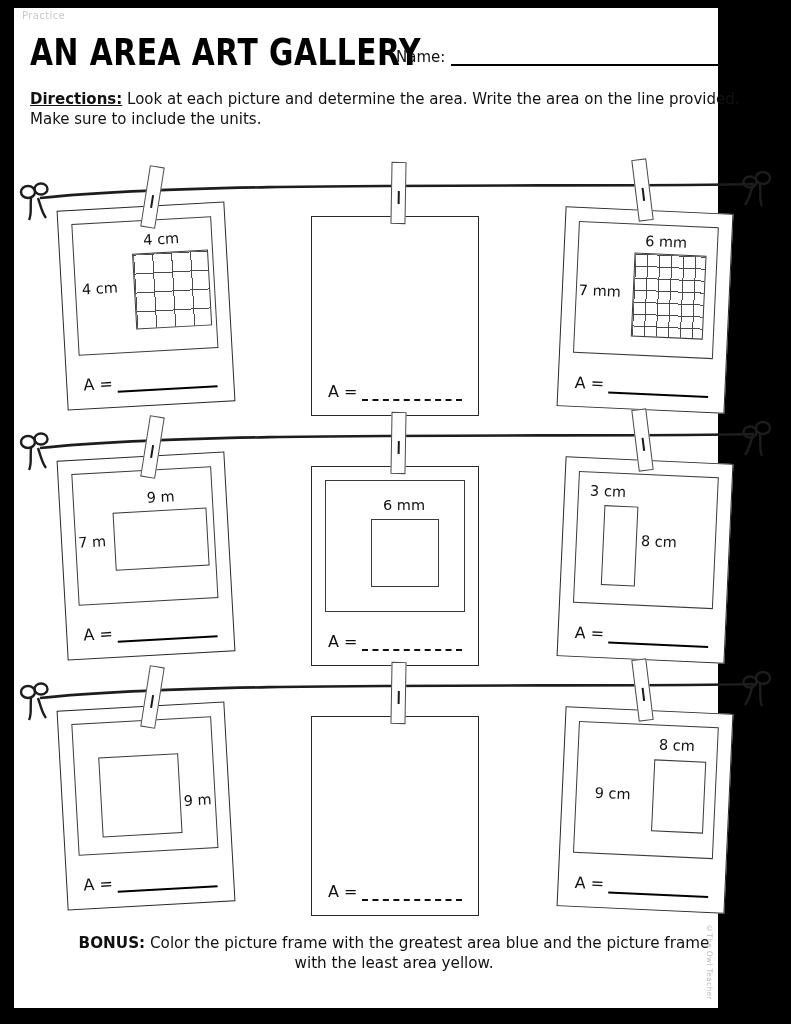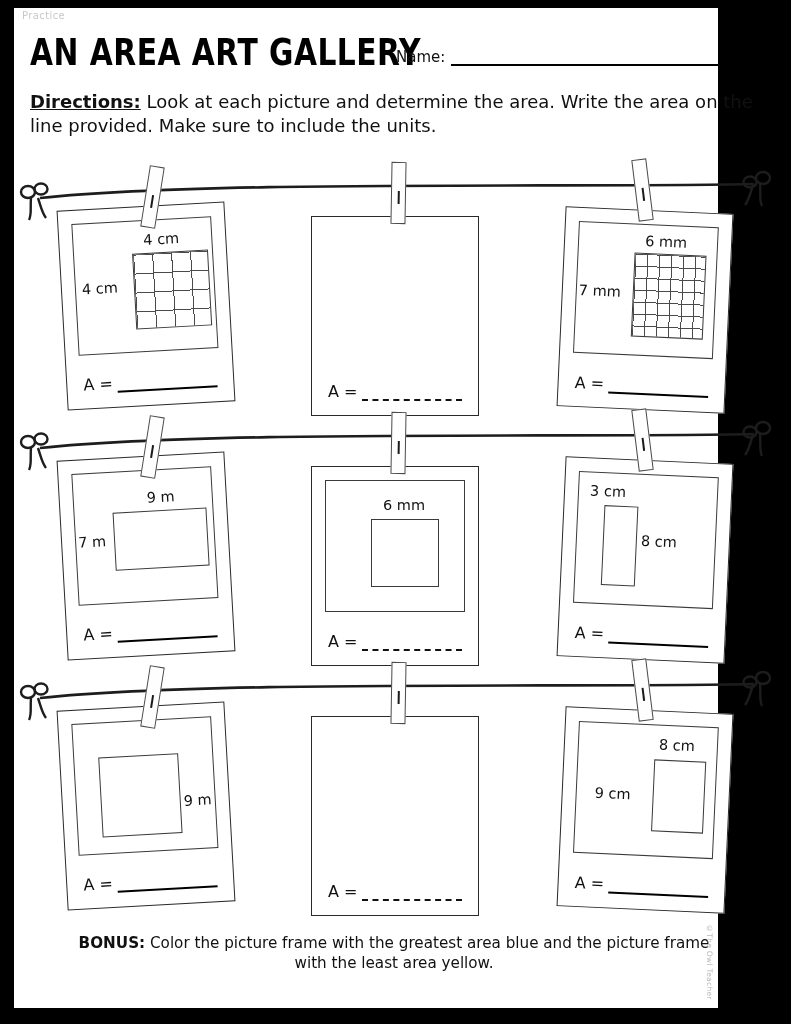--- a/index.html
+++ b/index.html
@@ -40,21 +40,21 @@
     position:absolute; left:382px; top:40px;
     display:flex; align-items:flex-end; gap:6px;
   }
   .name-label { font-size:15px; font-family:"DejaVu Sans", sans-serif; color:#111; }
   .name-line { width:281px; border-bottom:2.2px solid #000; height:14px; }
 
   
   .directions {
     position:absolute; left:16px; top:82px; width:728px;
     font-family:"DejaVu Sans", sans-serif;
-    font-size:18px; line-height:1.32; color:#111;
+    font-size:15px; line-height:1.32; color:#111;
   }
   .directions .lead { font-weight:bold; text-decoration:underline; }
 
   
   .row { position:absolute; left:0; width:763px; height:250px; }
   .row-1 { top:150px; }
   .row-2 { top:400px; }
   .row-3 { top:650px; }
 
   .string-svg { position:absolute; left:0; top:0; width:763px; height:120px; overflow:visible; pointer-events:none; }

